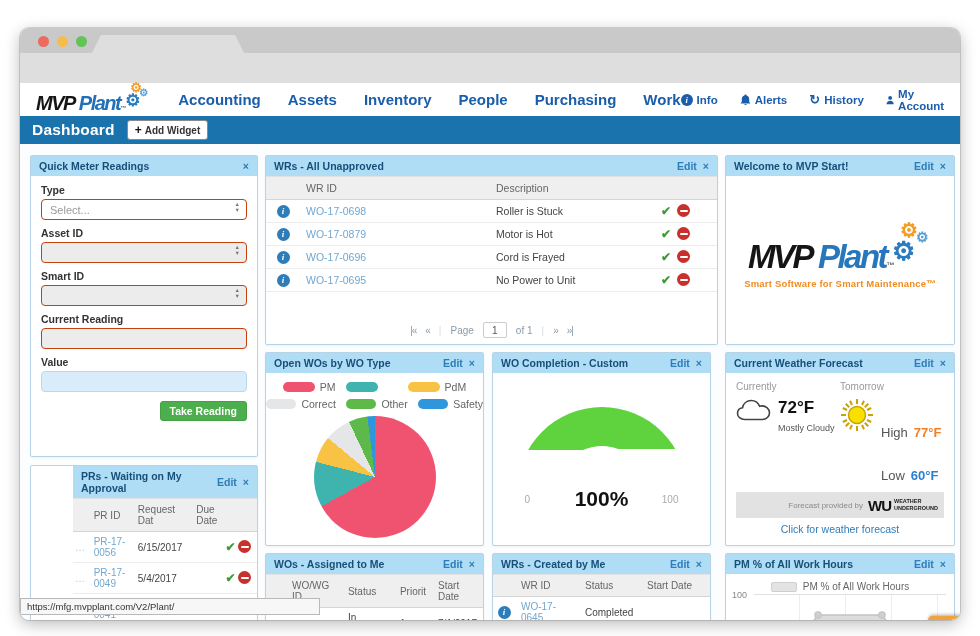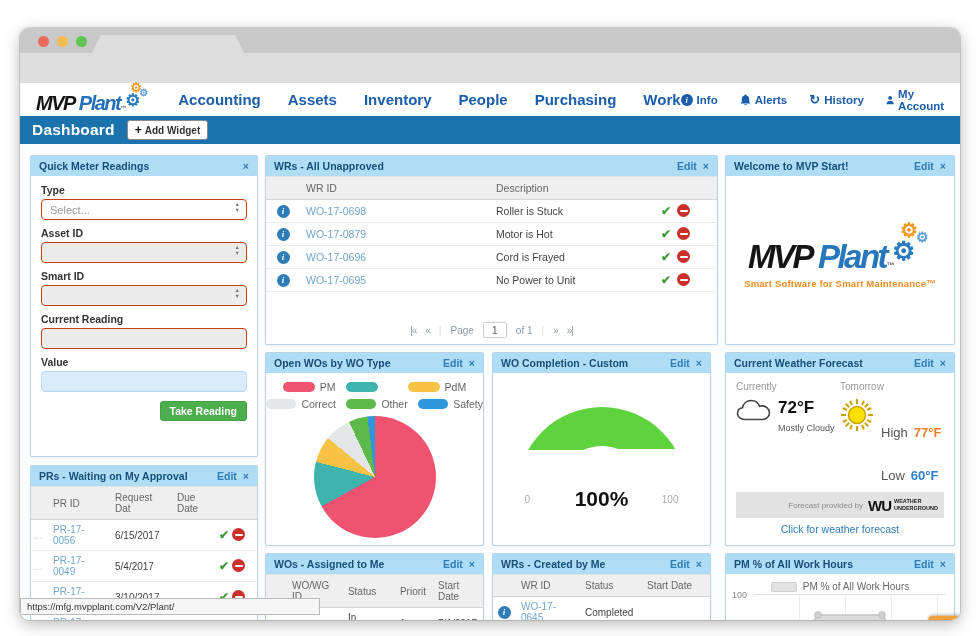--- a/index.html
+++ b/index.html
@@ -457,21 +457,21 @@
             <span class="wutext">
               <div>WEATHER</div>
               <div>UNDERGROUND</div>
             </span>
           </span>
         </div>
         <a href="#" class="wxlink">Click for weather forecast</a>
       </div>
     </div>
 
-    <div class="widget" style="left:10px; top:321px; width:228px; height:170px;">
+    <div class="widget" style="left:10px; top:321px; width:228px; height:170px;padding-left:42px;">
       <div class="whead">
         <span class="title">PRs - Waiting on My Approval</span>
         <span class="edit">Edit</span>
         <span class="close">×</span>
       </div>
       <table style="font-size:10px;">
         <thead>
             <tr>
           <td style="width:16px; padding:5px 2px;"></td>
           <td style="width:62px;">PR ID</td>

